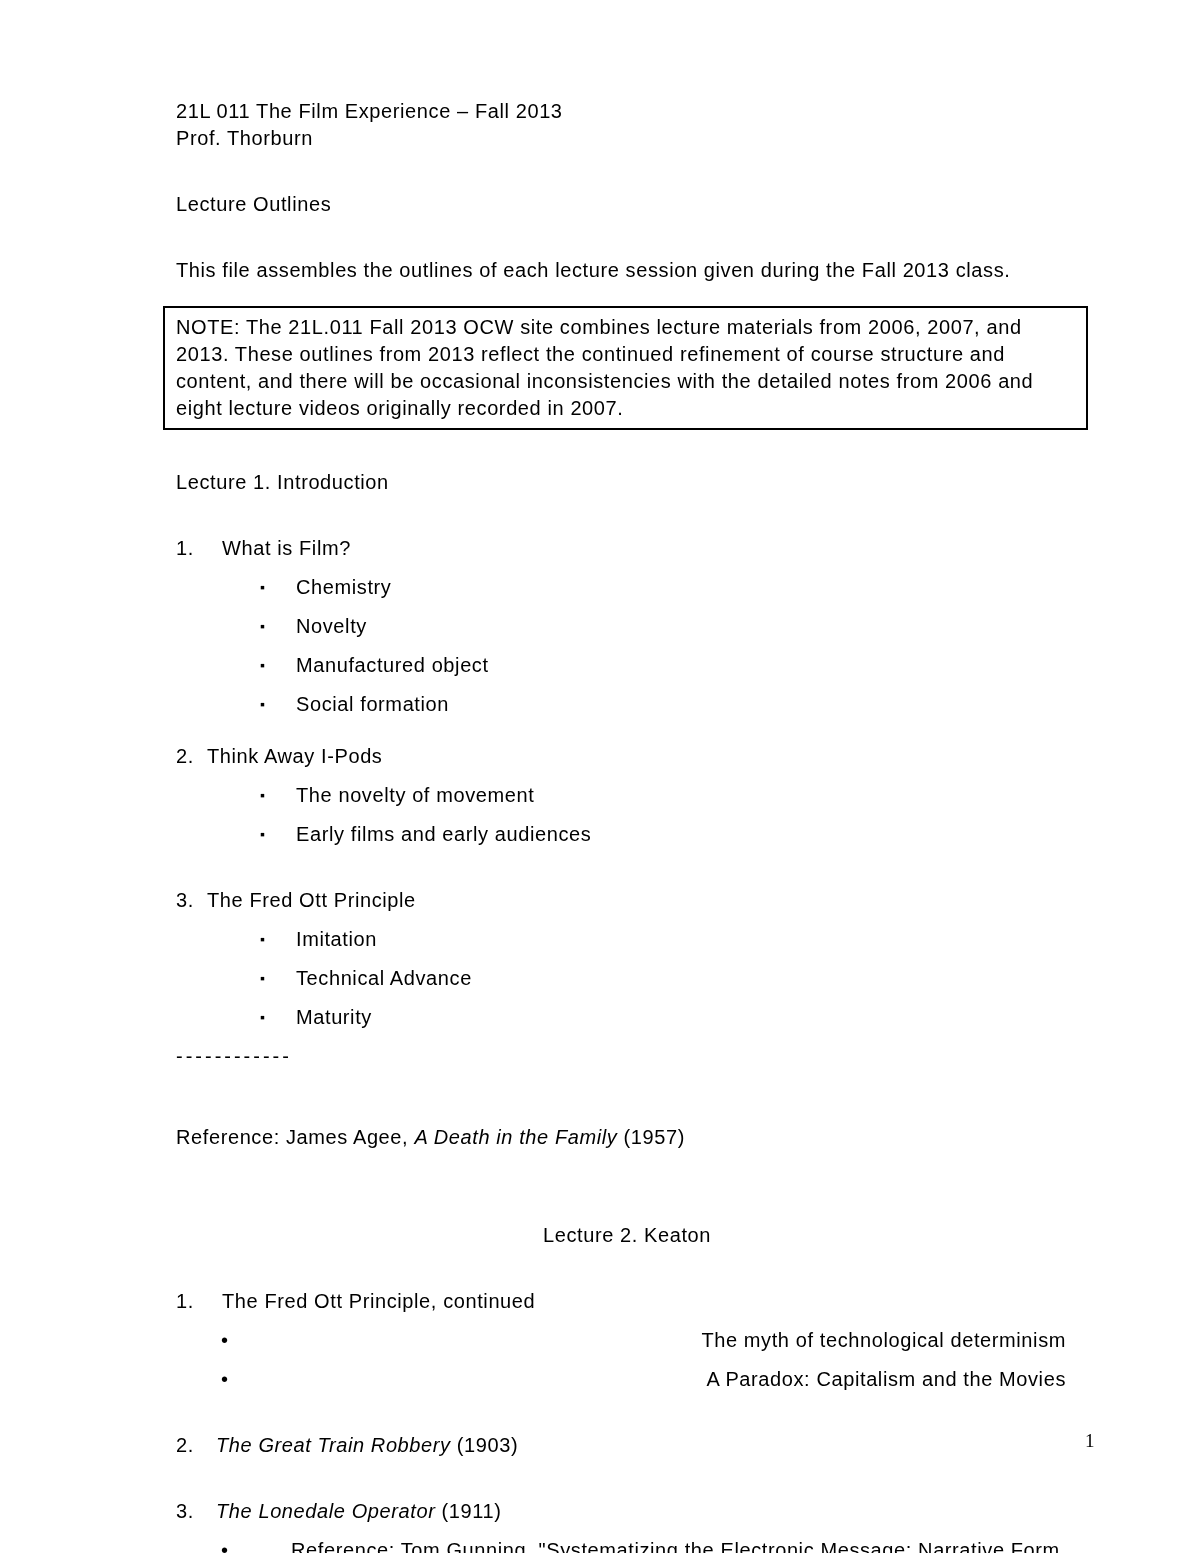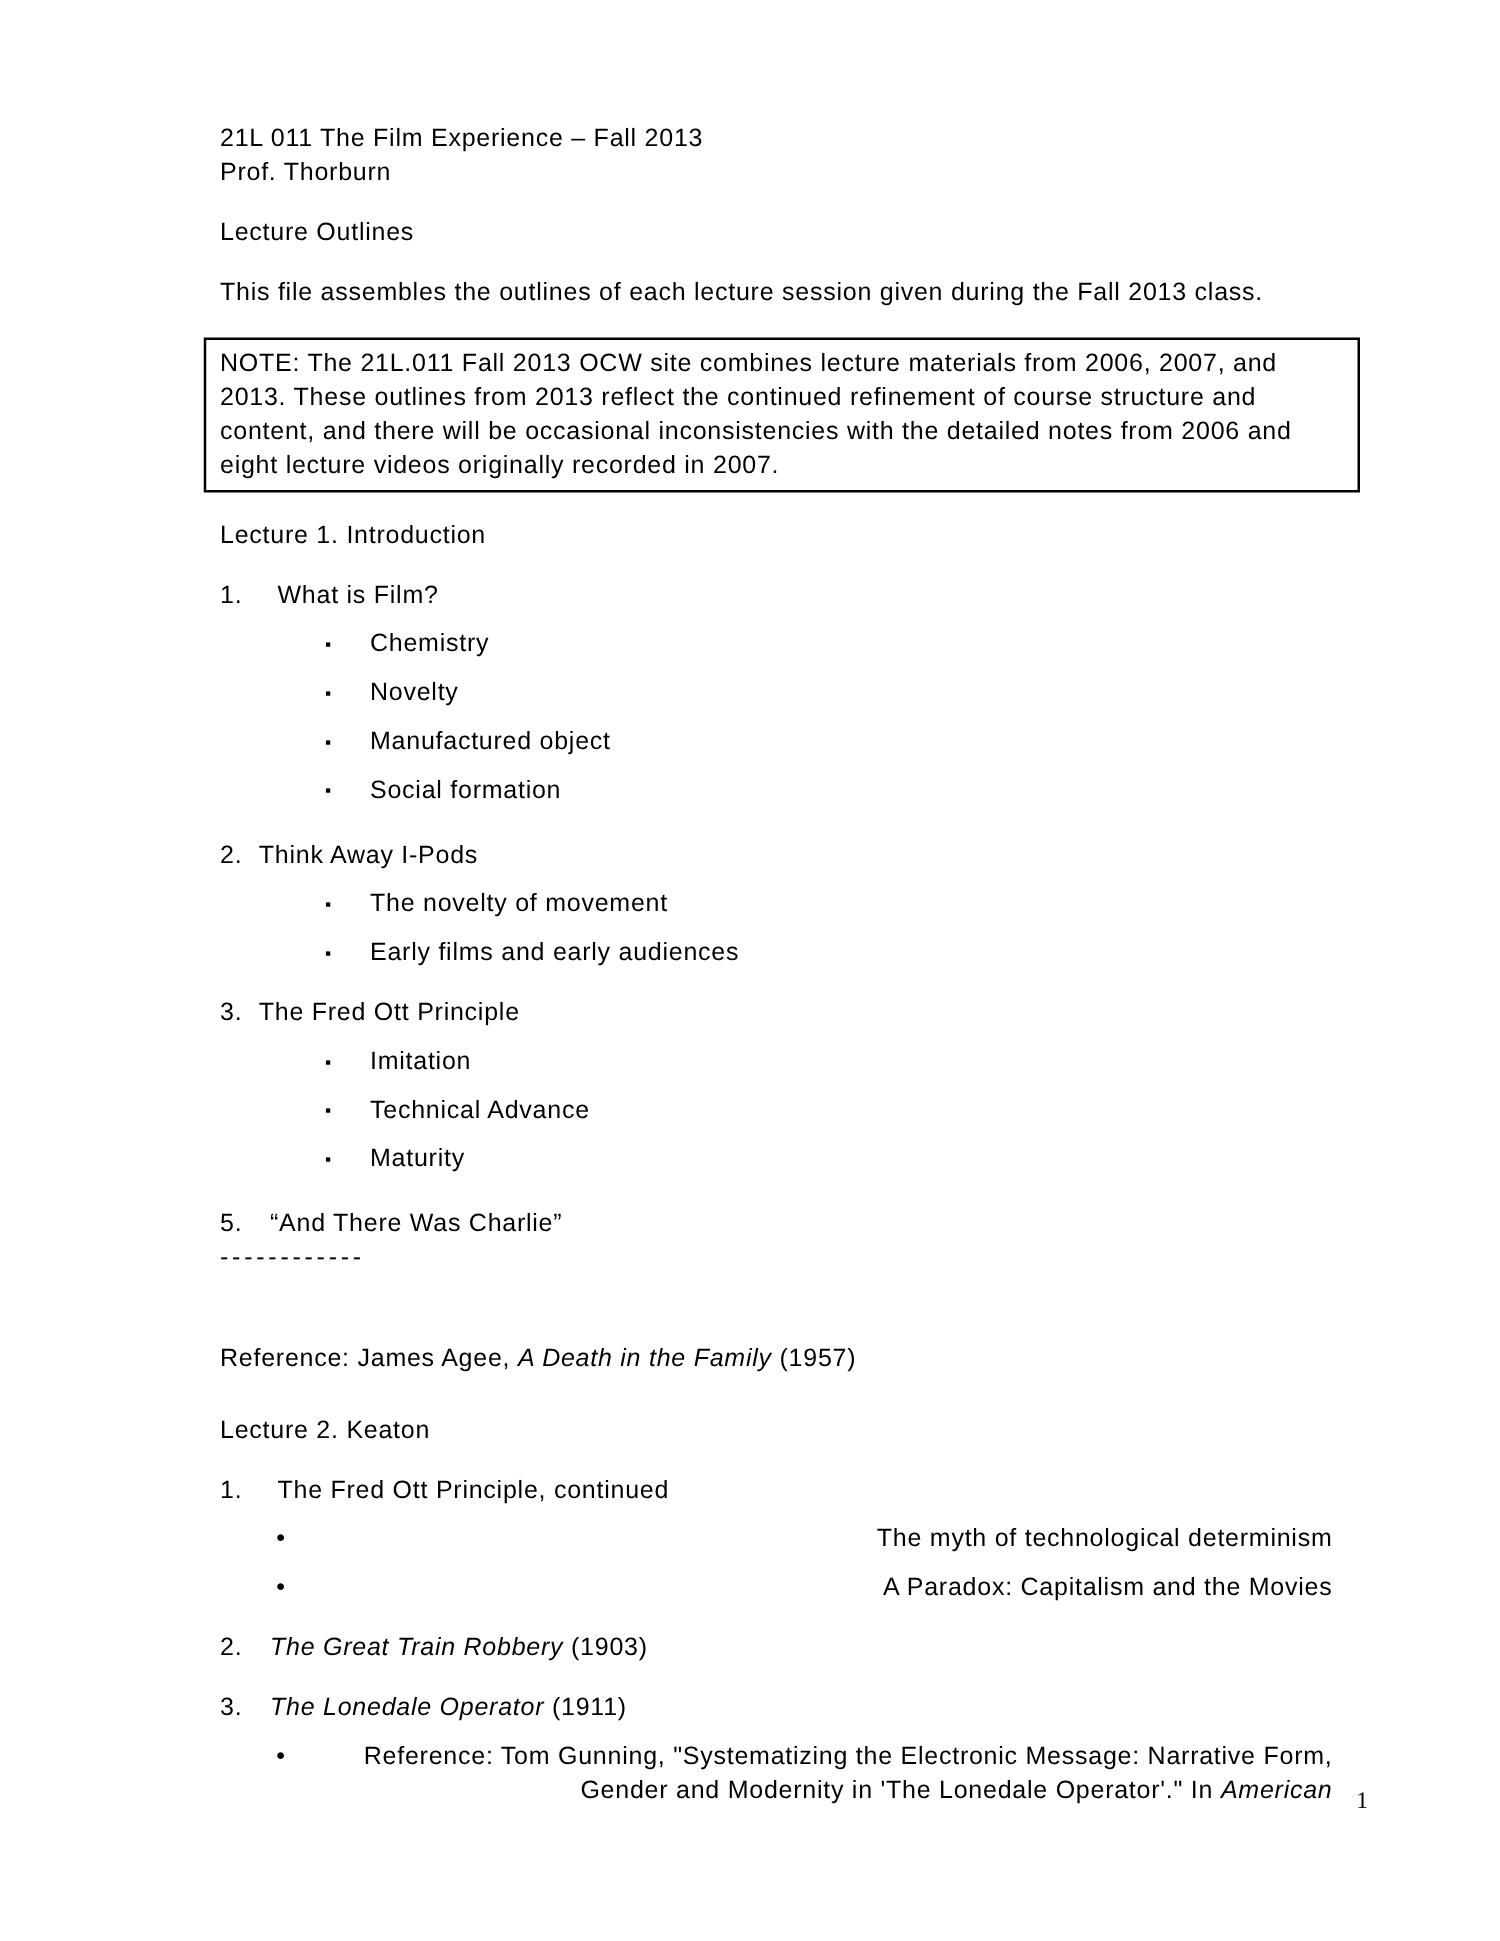--- a/index.html
+++ b/index.html
@@ -9,24 +9,24 @@
     background:#ffffff;
     color:#000000;
     font-family:"Liberation Sans", sans-serif;
     font-size:20px;
     line-height:27px;
     letter-spacing:0.6px;
     overflow:hidden;
   }
   .content { position:absolute; left:176px; top:98px; width:902px; }
   .line { margin:0; }
-  .sp   { margin-top:21px; }
+  .sp   { margin-top:39px; }
   .sp22 { margin-top:22px; }
   .sp25 { margin-top:25px; }
-  .sp45 { margin-top:30px; }
+  .sp45 { margin-top:71px;text-align:center; }
   .sp54 { margin-top:54px; }
   .notebox {
     box-sizing:border-box;
     margin-left:-13px;
     width:925px;
     border:2px solid #000000;
     padding:6px 8px 6px 11px;
   }
   .num { display:inline-block; }
   .w46 { width:46px; }
@@ -87,21 +87,20 @@
     </ul>
 
     <div class="line sp"><span class="num w31">3.</span><span>The Fred Ott Principle</span></div>
 
     <ul class="blist sq">
       <li>Imitation</li>
       <li>Technical Advance</li>
       <li>Maturity</li>
     </ul>
 
-    <div class="line sp25"><span class="num w40">5.</span><span>“And There Was Charlie”</span></div>
     <div class="line dashline">------------</div>
 
     <div class="line sp54"><span>Reference: James Agee, </span><span class="it">A Death in the Family</span><span> (1957)</span></div>
 
     <div class="line sp45">Lecture 2. Keaton</div>
 
     <div class="line sp"><span class="num w46">1.</span><span>The Fred Ott Principle, continued</span></div>
     <ul class="blist rd">
       <li>The myth of technological determinism</li>
       <li>A Paradox: Capitalism and the Movies</li>

